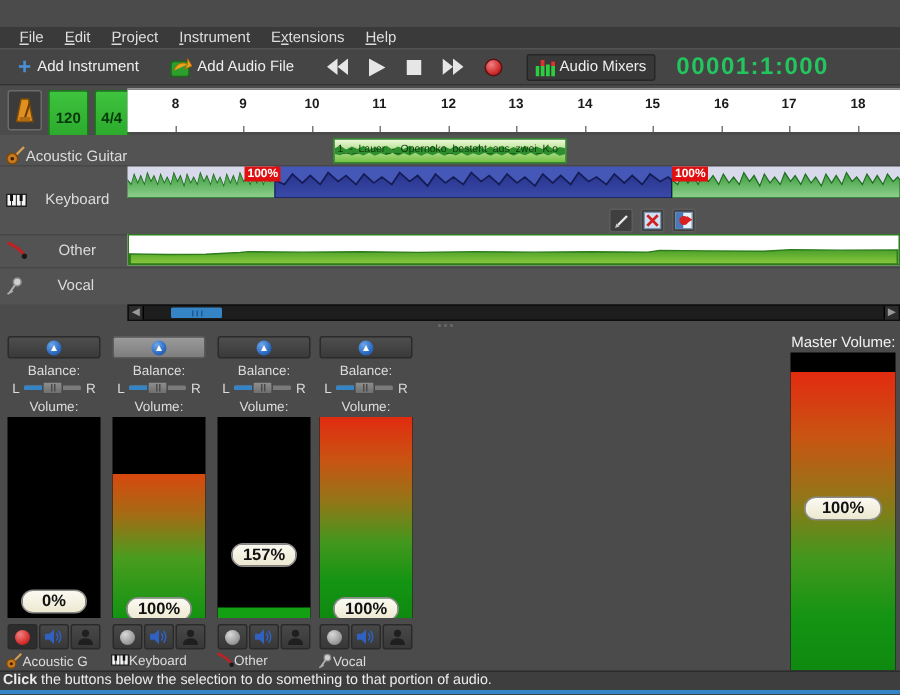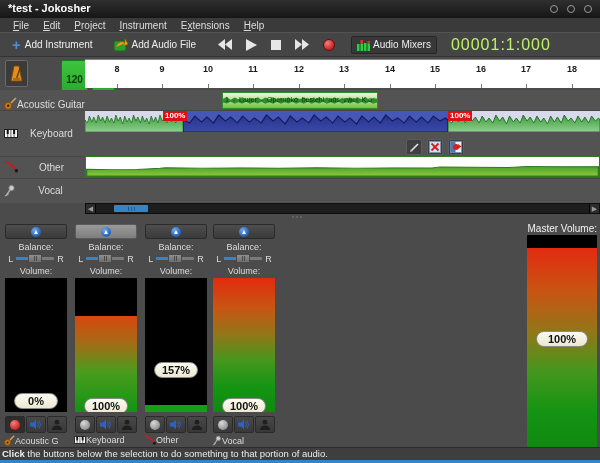--- a/index.html
+++ b/index.html
@@ -23,29 +23,29 @@
   
   .toolbar { position:absolute; top:32px; left:0; width:600px; height:25px; background:#454545;
     border-top:1px solid #535353; border-bottom:1px solid #333; display:flex; align-items:center;
     color:#eee; font-size:10px; }
   .tbtn { display:flex; align-items:center; gap:4px; padding:2px 4px; border-radius:2px; }
   .plus { color:#4a90d9; font-weight:bold; font-size:15px; line-height:10px; }
   .transport { display:flex; align-items:center; gap:14px; margin-left:18px; }
   .rec-dot { width:12px; height:12px; border-radius:50%; background:radial-gradient(circle at 35% 30%,#f08080,#d03030 60%,#901818); border:1px solid #601010; }
   .mixers-btn { margin-left:16px; background:#383838; border:1px solid #262626; border-radius:2px;
     padding:2px 5px; display:flex; align-items:center; gap:3px; }
-  .timecode { margin-left:14px; font-size:16px; font-weight:normal; letter-spacing:1px; color:#bef264; }
+  .timecode { margin-left:14px; font-size:16px; font-weight:bold; letter-spacing:1px; color:#22c55e; }
 
   
   .rulerrow { position:absolute; top:57px; left:0; width:600px; height:33px; background:#4b4b4b; }
   .metro-btn { position:absolute; left:5px; top:3px; width:23px; height:27px; background:#3b3b3b;
     border:1px solid #6a6a6a; border-radius:2px; display:flex; align-items:center; justify-content:center; }
   .grnbtn { position:absolute; top:3px; height:38px; background:linear-gradient(#3ec43e,#28a428);
     border:1px solid #1a7a1a; border-radius:2px; color:#05380a; font-weight:bold; font-size:10px;
-    display:flex; align-items:center; justify-content:center;margin-left:29px; }
+    display:flex; align-items:center; justify-content:center; }
   .bpm { left:32px; width:27px; } .sig { left:63px; width:23px; }
   .ruler { position:absolute; left:85px; top:2px; width:515px; height:29px; background:#fff;
     border-top:1px solid #888; color:#1a1a1a; }
   .ruler .num { position:absolute; top:4px; width:20px; text-align:center; font-size:9px; font-weight:bold; }
   .ruler .tick { position:absolute; bottom:0; width:1px; height:4px; background:#777; }
 
   
   .tracks { position:absolute; top:90px; left:0; width:600px; height:113px; background:#535353; }
   .track-label { position:absolute; left:0; width:85px; color:#dcdcdc; font-size:10px;
     display:flex; align-items:center; }
@@ -151,28 +151,20 @@
     border-top:1px solid #2c2c2c; color:#ececec; font-size:9.5px; line-height:12px; padding-left:2px;
     white-space:nowrap; overflow:hidden; }
   .statusbar b { font-weight:bold; }
   .bottom-accent { position:absolute; top:460px; left:0; width:600px; height:3px; background:#3584c6; }
 </style>
 </head>
 <body>
 
 <div id="app">
 
-  <div class="titlebar">
-    <span class="title">*test - Jokosher</span>
-    <span class="winbtns">
-      <span class="winbtn"></span>
-      <span class="winbtn"></span>
-      <span class="winbtn"></span>
-    </span>
-  </div>
 
   <div class="menubar">
     <div class="menu-item"><span></span><span class="mn">F</span><span>ile</span></div>
     <div class="menu-item"><span></span><span class="mn">E</span><span>dit</span></div>
     <div class="menu-item"><span></span><span class="mn">P</span><span>roject</span></div>
     <div class="menu-item"><span></span><span class="mn">I</span><span>nstrument</span></div>
     <div class="menu-item"><span>E</span><span class="mn">x</span><span>tensions</span></div>
     <div class="menu-item"><span></span><span class="mn">H</span><span>elp</span></div>
   </div>
 

